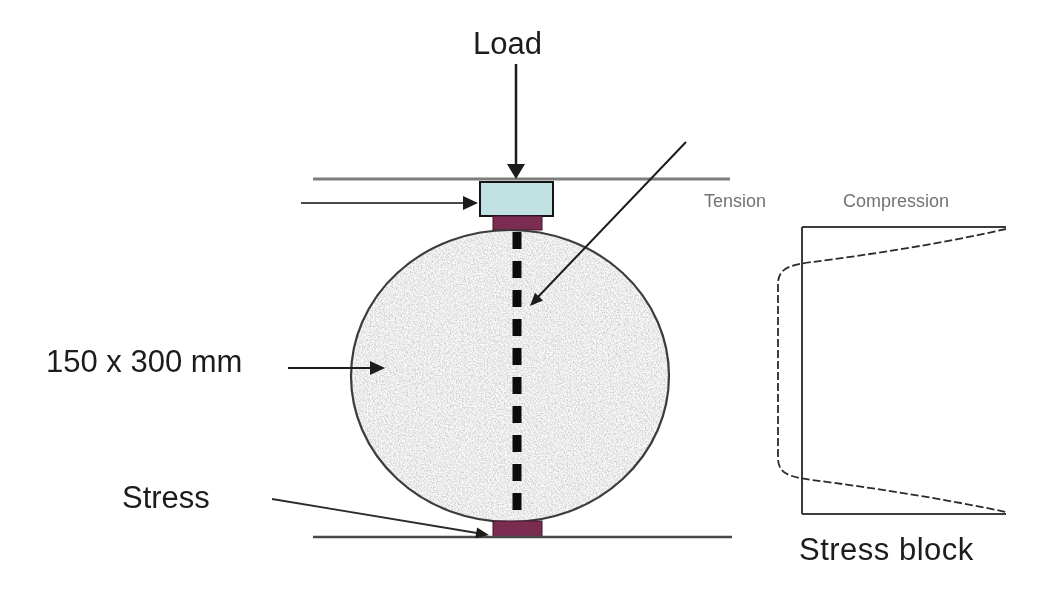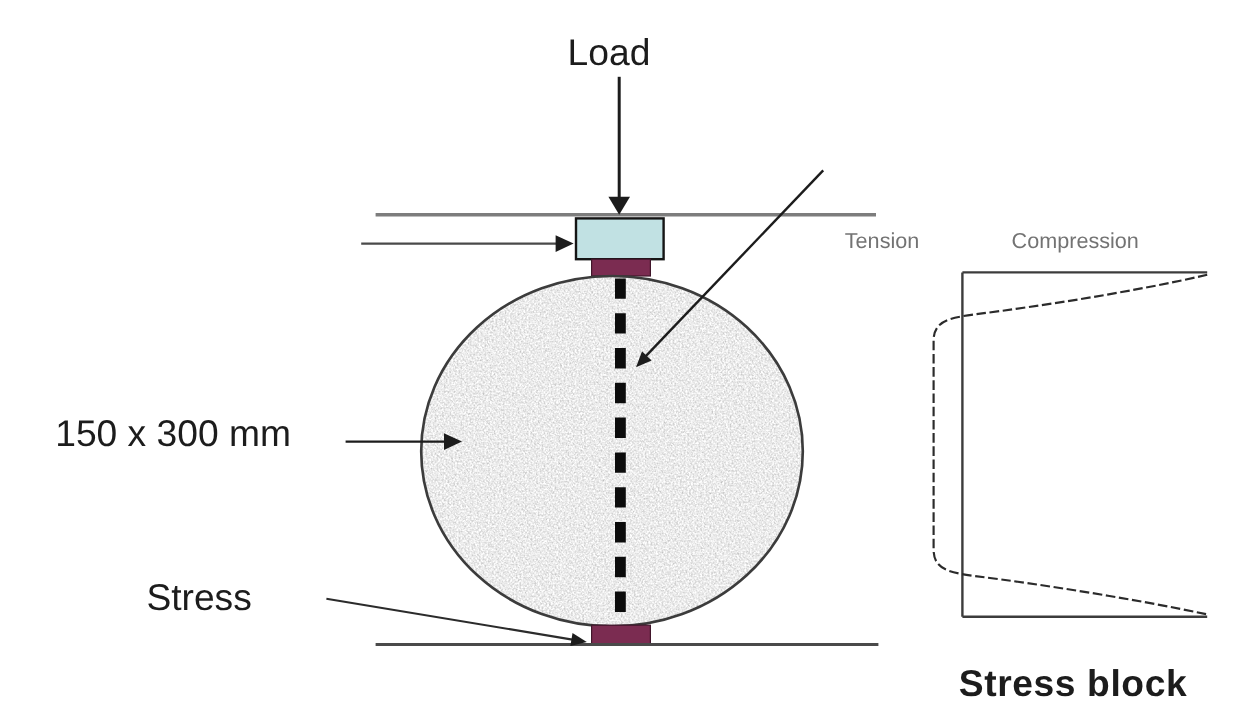--- a/index.html
+++ b/index.html
@@ -20,21 +20,21 @@
   }
   .lbl .line{display:block;}
   .lbl-load{left:473px;top:24px;}
   .lbl-failure{left:636px;top:104px;}
   .lbl-supplementary{left:48px;top:186px;}
   .lbl-cylinder{left:46px;top:328px;line-height:43px;margin-top:12px;}
   .lbl-plywood{left:122px;top:476px;line-height:43px;}
   .lbl-gray{font-size:18px;line-height:24px;color:#737373;}
   .lbl-tension{left:704px;top:189px;}
   .lbl-compression{left:843px;top:189px;}
-  .lbl-stress{left:799px;top:550px;letter-spacing:0.5px;font-weight:bold;}
+  .lbl-stress{left:799px;top:530px;letter-spacing:0.5px;}
 </style>
 </head>
 <body>
 
 <div class="stage">
 
   <svg width="1050" height="600" viewBox="0 0 1050 600">
     <defs>
       <filter id="speckle" x="-5%" y="-5%" width="110%" height="110%">
         <feTurbulence type="fractalNoise" baseFrequency="0.65" numOctaves="2" seed="8" stitchTiles="stitch"></feTurbulence>

